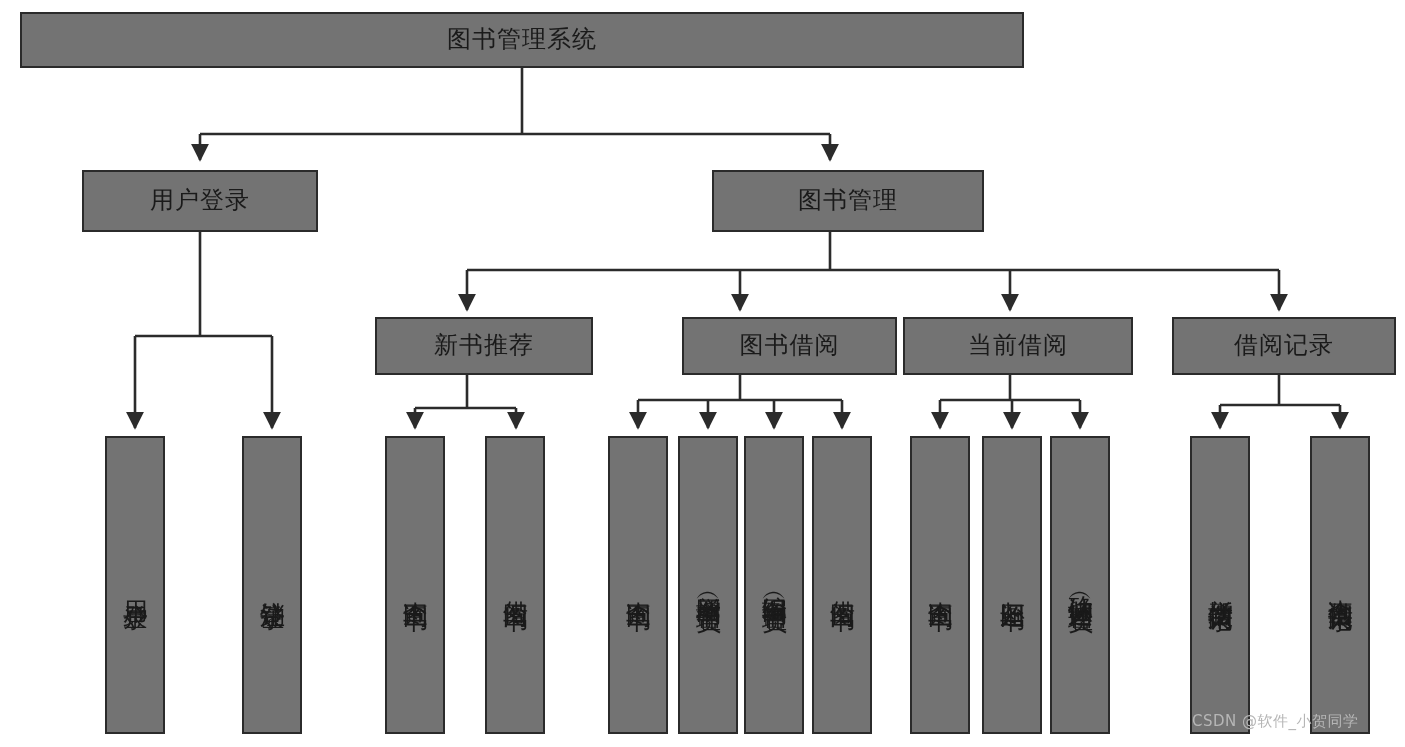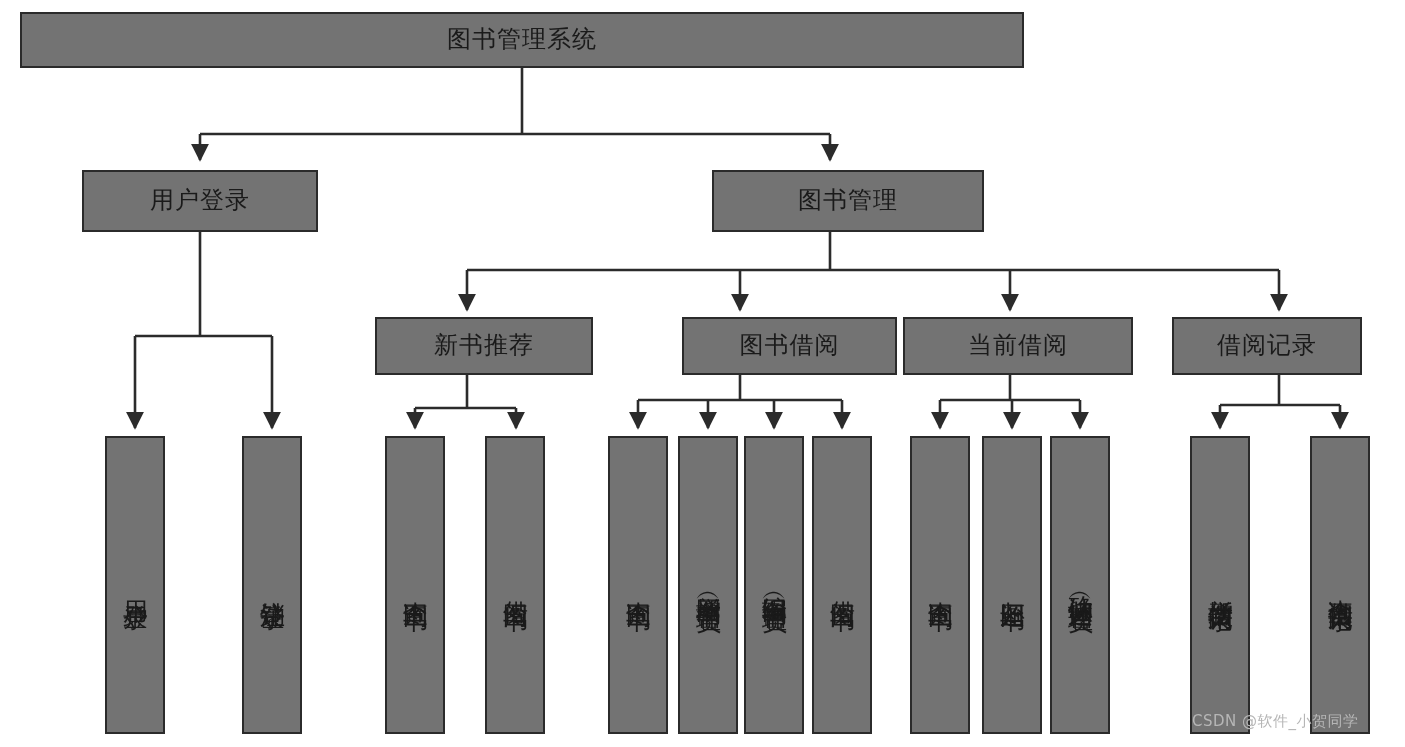--- a/index.html
+++ b/index.html
@@ -132,21 +132,21 @@
 
   <div class="node" style="left:360px;top:317px;width:218px;height:58px;margin-left:15px;">
     <span class="lbl">新书推荐</span>
   </div>
   <div class="node" style="left:634px;top:317px;width:215px;height:58px;margin-left:48px;">
     <span class="lbl">图书借阅</span>
   </div>
   <div class="node" style="left:903px;top:317px;width:230px;height:58px;">
     <span class="lbl">当前借阅</span>
   </div>
-  <div class="node" style="left:1172px;top:317px;width:190px;height:58px;">
+  <div class="node" style="left:1172px;top:317px;width:224px;height:58px;">
     <span class="lbl">借阅记录</span>
   </div>
 
   <div class="node leaf" style="left:105px;top:436px;width:60px;height:298px;">
     <span class="lbl">用户登录</span>
   </div>
   <div class="node leaf" style="left:242px;top:436px;width:60px;height:298px;">
     <span class="lbl">注销登录</span>
   </div>
 

